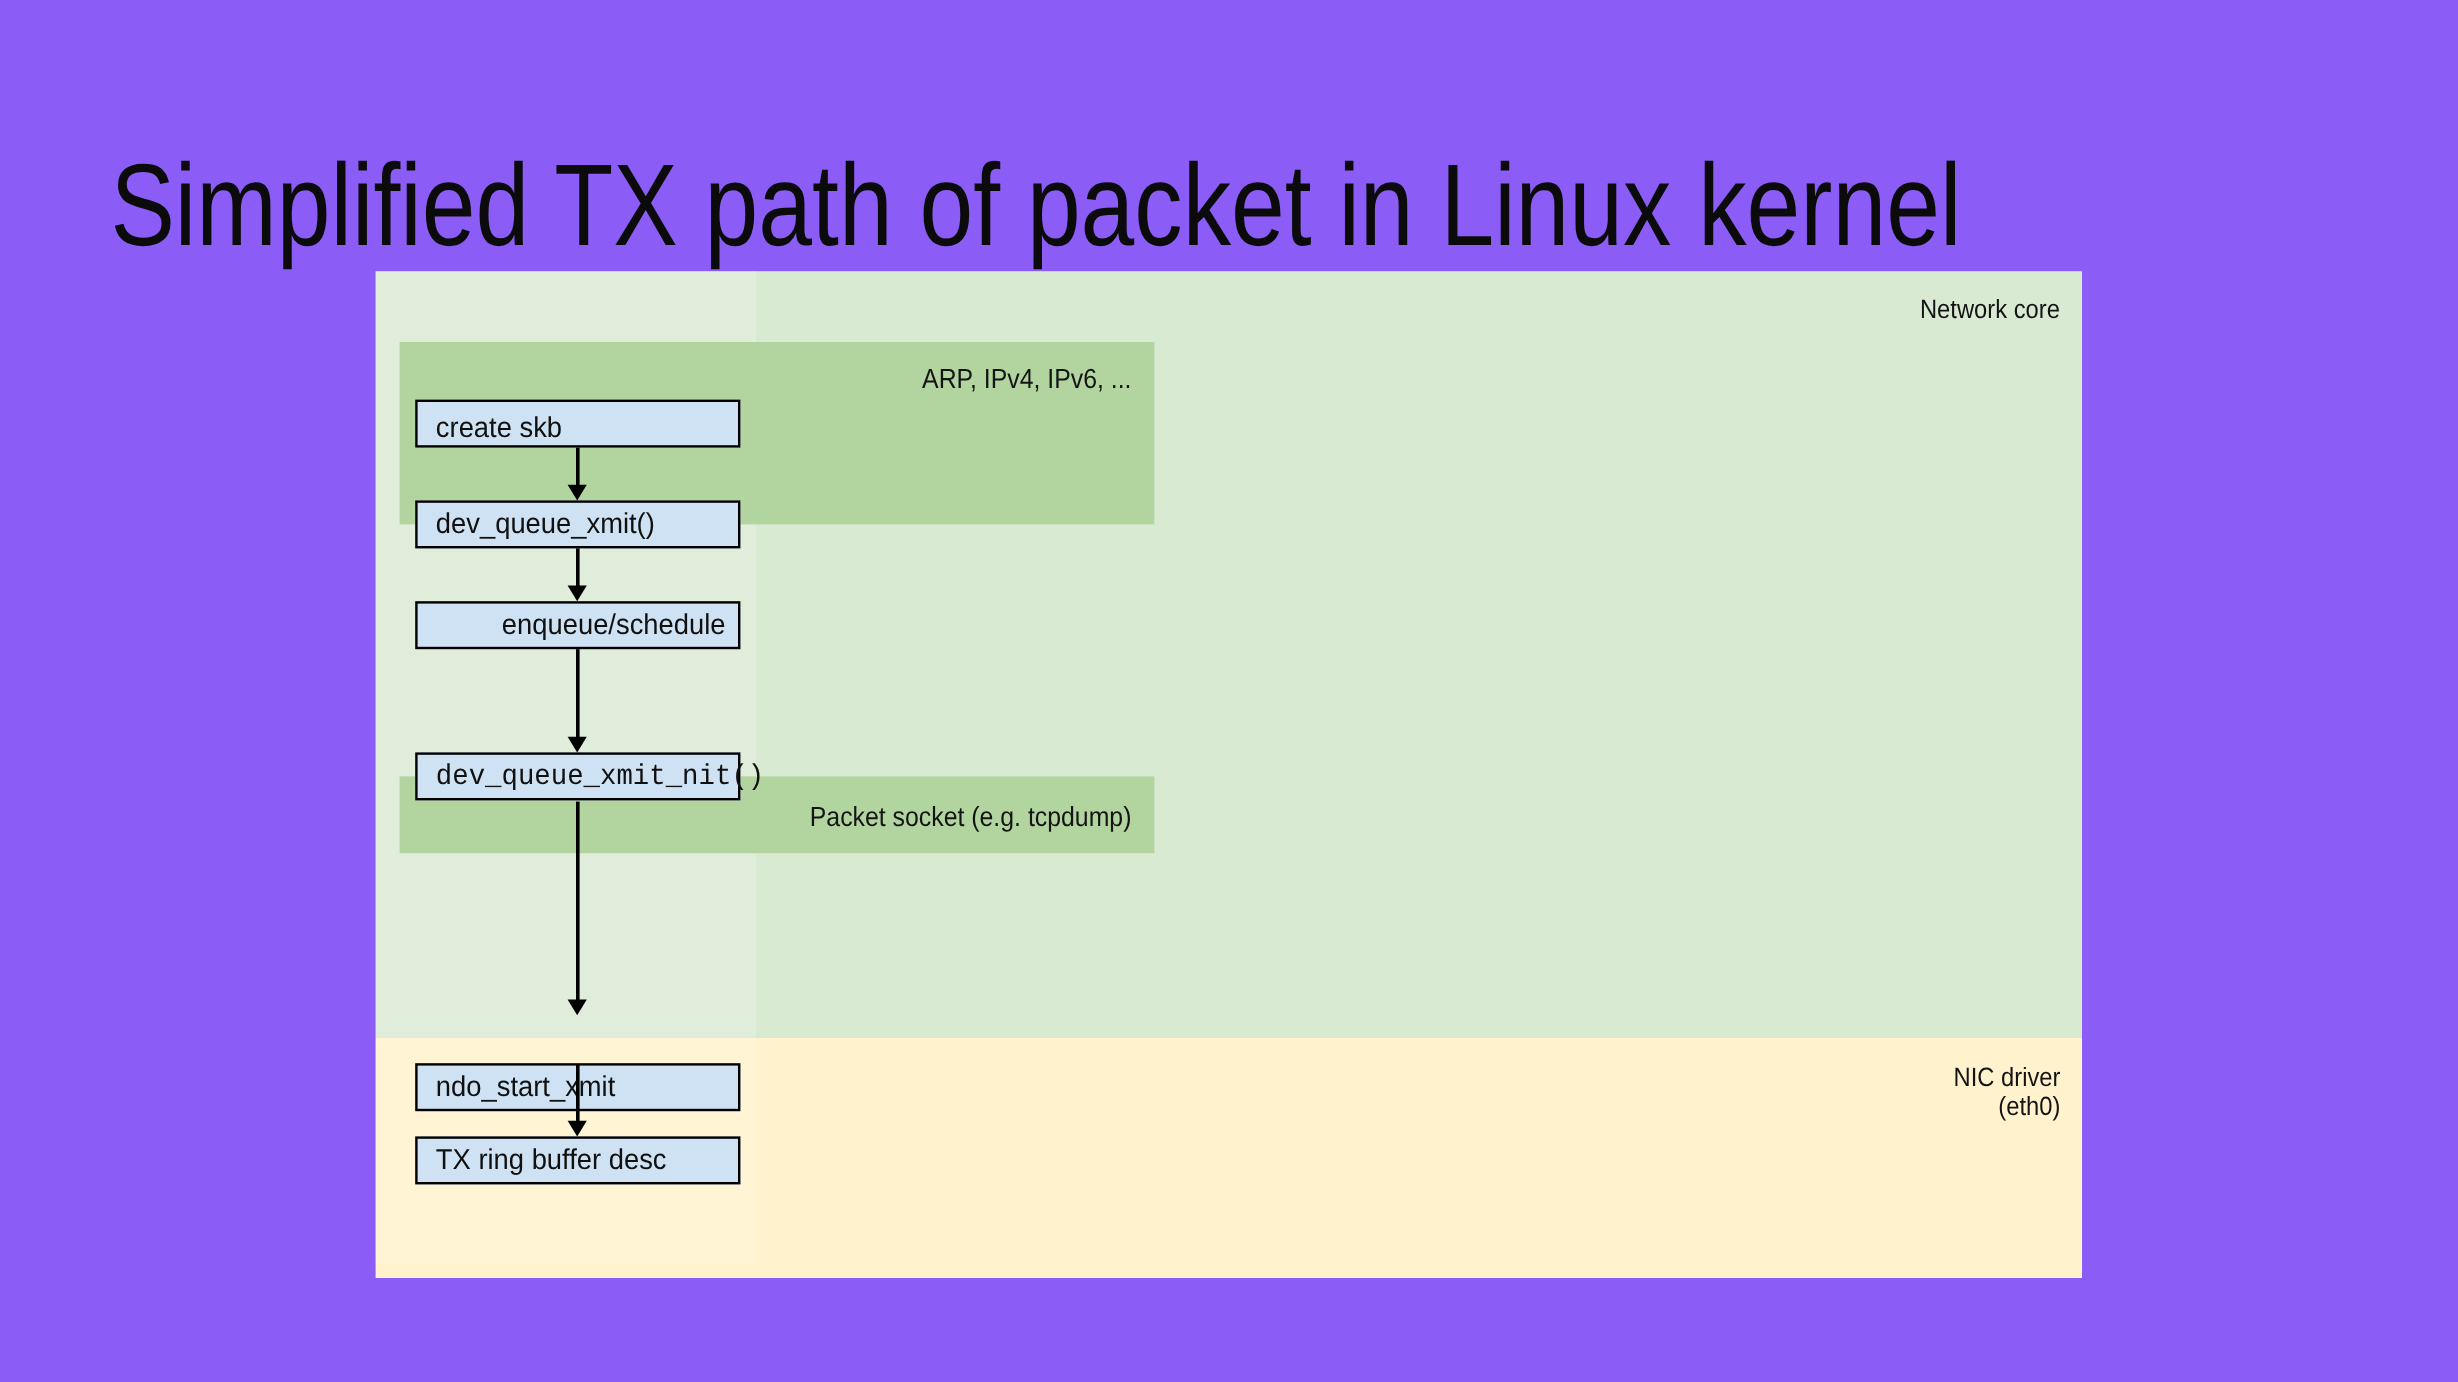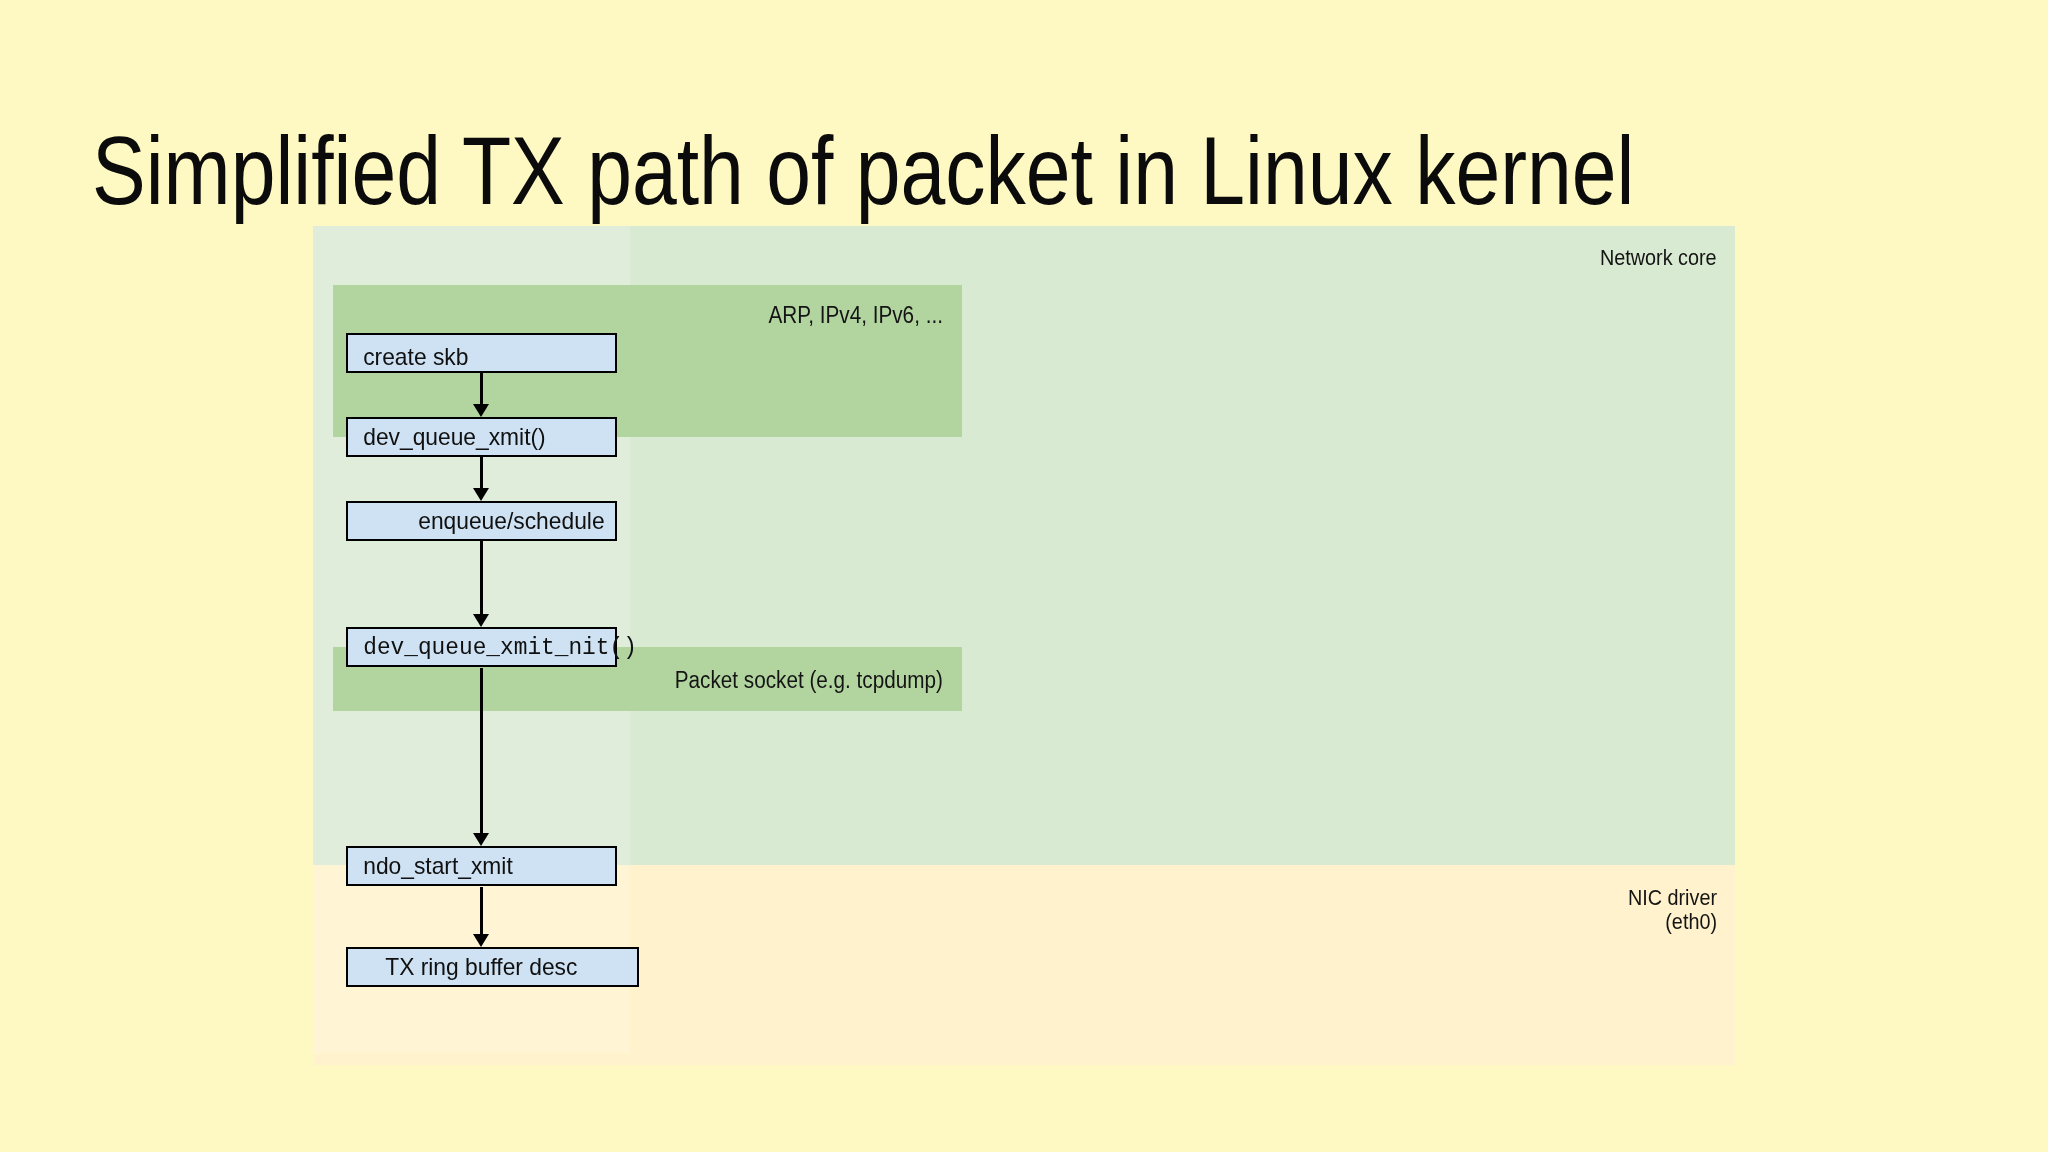--- a/index.html
+++ b/index.html
@@ -1,16 +1,16 @@
 <!DOCTYPE html>
 <html><head>
 <meta charset="utf-8">
 <style>
   html,body{margin:0;padding:0;background:#fff;}
-  .slide{position:relative;width:2048px;height:1152px;background:#fef9c3;
+  .slide{position:relative;width:2048px;height:1152px;background:#8b5cf6;
          font-family:"Liberation Sans","DejaVu Sans",sans-serif;overflow:hidden;}
 
   .title{position:absolute;left:92px;top:122px;margin:0;font-size:97px;font-weight:400;
          line-height:1;color:#0b0b0b;white-space:nowrap;
          transform:scaleX(0.83);transform-origin:left center;}
 
   .region{position:absolute;}
   .region-network-core{left:313px;top:226px;width:1422px;height:639px;}
   .region-nic-driver{left:313px;top:865px;width:1422px;height:200px;}
   .region-protocols{left:333px;top:285px;width:629px;height:152px;}
@@ -24,21 +24,21 @@
   .label-network-core{right:331px;top:246px;}
   .label-nic-driver{right:331px;top:886px;}
   .label-protocols{right:1105px;top:303px;font-size:23px;}
   .label-packet-socket{right:1105px;top:668px;font-size:23px;}
 
   .node{position:absolute;left:346px;width:267px;height:36px;border:2px solid #000;
         display:flex;align-items:center;}
   .node-label{display:inline-block;padding-left:16px;font-size:24px;color:#101010;
               white-space:nowrap;transform:scaleX(0.95);transform-origin:left center;}
   .node-1{top:333px;} .node-2{top:417px;align-items:center;} .node-3{top:501px;}
-  .node-4{top:627px;font-family:Liberation Mono, monospace;} .node-5{top:846px;} .node-6{top:947px;padding-left:22px;}
+  .node-4{top:627px;font-family:Liberation Mono, monospace;} .node-5{top:846px;} .node-6{top:947px;}
 
   .arrow{position:absolute;left:473px;width:17px;}
   .arrow .shaft{position:absolute;left:7px;top:0;width:3px;background:#000;}
   .arrow .head{position:absolute;left:0;bottom:0;width:0;height:0;
                border-left:8.5px solid transparent;border-right:8.5px solid transparent;
                border-top:13px solid #000;}
   .arrow-1{top:373px;height:44px;} .arrow-1 .shaft{height:32px;}
   .arrow-2{top:457px;height:44px;} .arrow-2 .shaft{height:32px;}
   .arrow-3{top:541px;height:86px;} .arrow-3 .shaft{height:74px;}
   .arrow-4{top:668px;height:178px;} .arrow-4 .shaft{height:166px;}
@@ -70,21 +70,21 @@
   </div>
   <div class="node node-2" style="background-color: rgb(207, 226, 243);">
     <span class="node-label">dev_queue_xmit()</span>
   </div>
   <div class="node node-3" style="background-color: rgb(207, 226, 243); justify-content: flex-end;">
     <span class="node-label">enqueue/schedule</span>
   </div>
   <div class="node node-4" style="background-color: rgb(207, 226, 243);">
     <span class="node-label">dev_queue_xmit_nit()</span>
   </div>
-  <div class="node node-5" style="background-color: rgb(207, 226, 243);">
+  <div class="node node-5" style="background-color: rgb(207, 226, 243); margin-top: 40px;">
     <span class="node-label">ndo_start_xmit</span>
   </div>
   <div class="node node-6" style="background-color: rgb(207, 226, 243);">
     <span class="node-label">TX ring buffer desc</span>
   </div>
 
   <div class="arrow arrow-1">
     <div class="shaft"></div>
     <div class="head"></div>
   </div>

